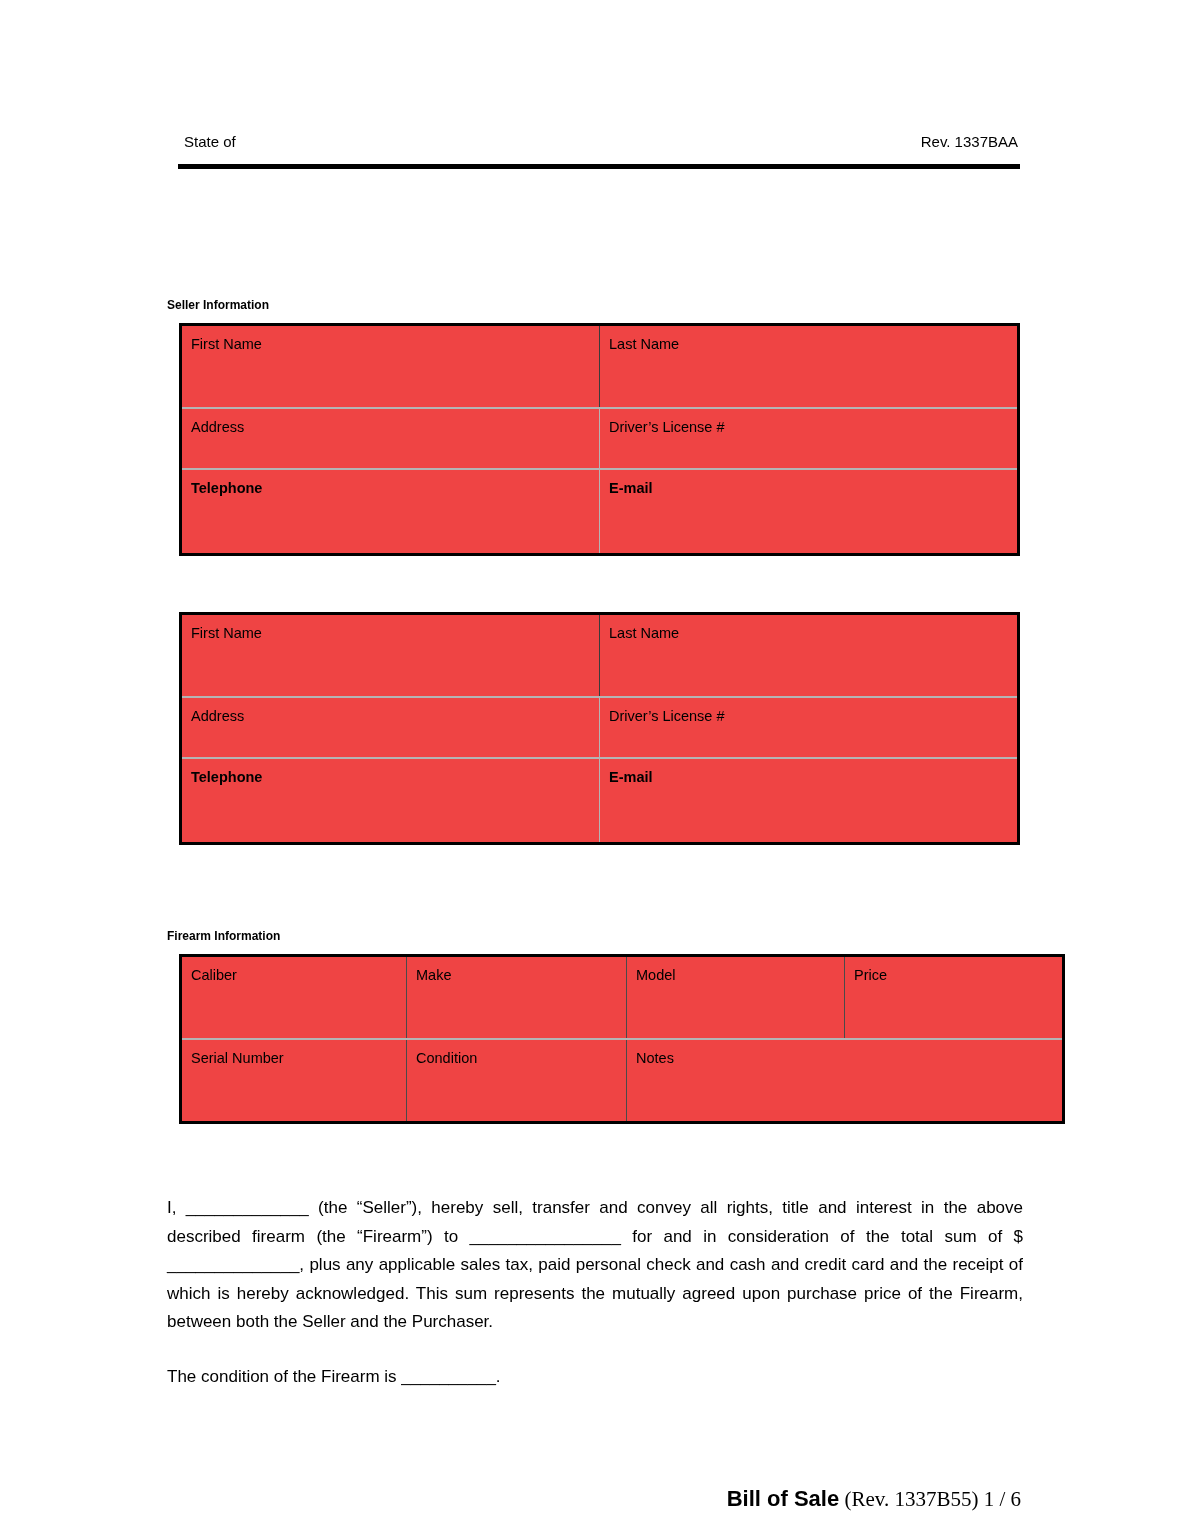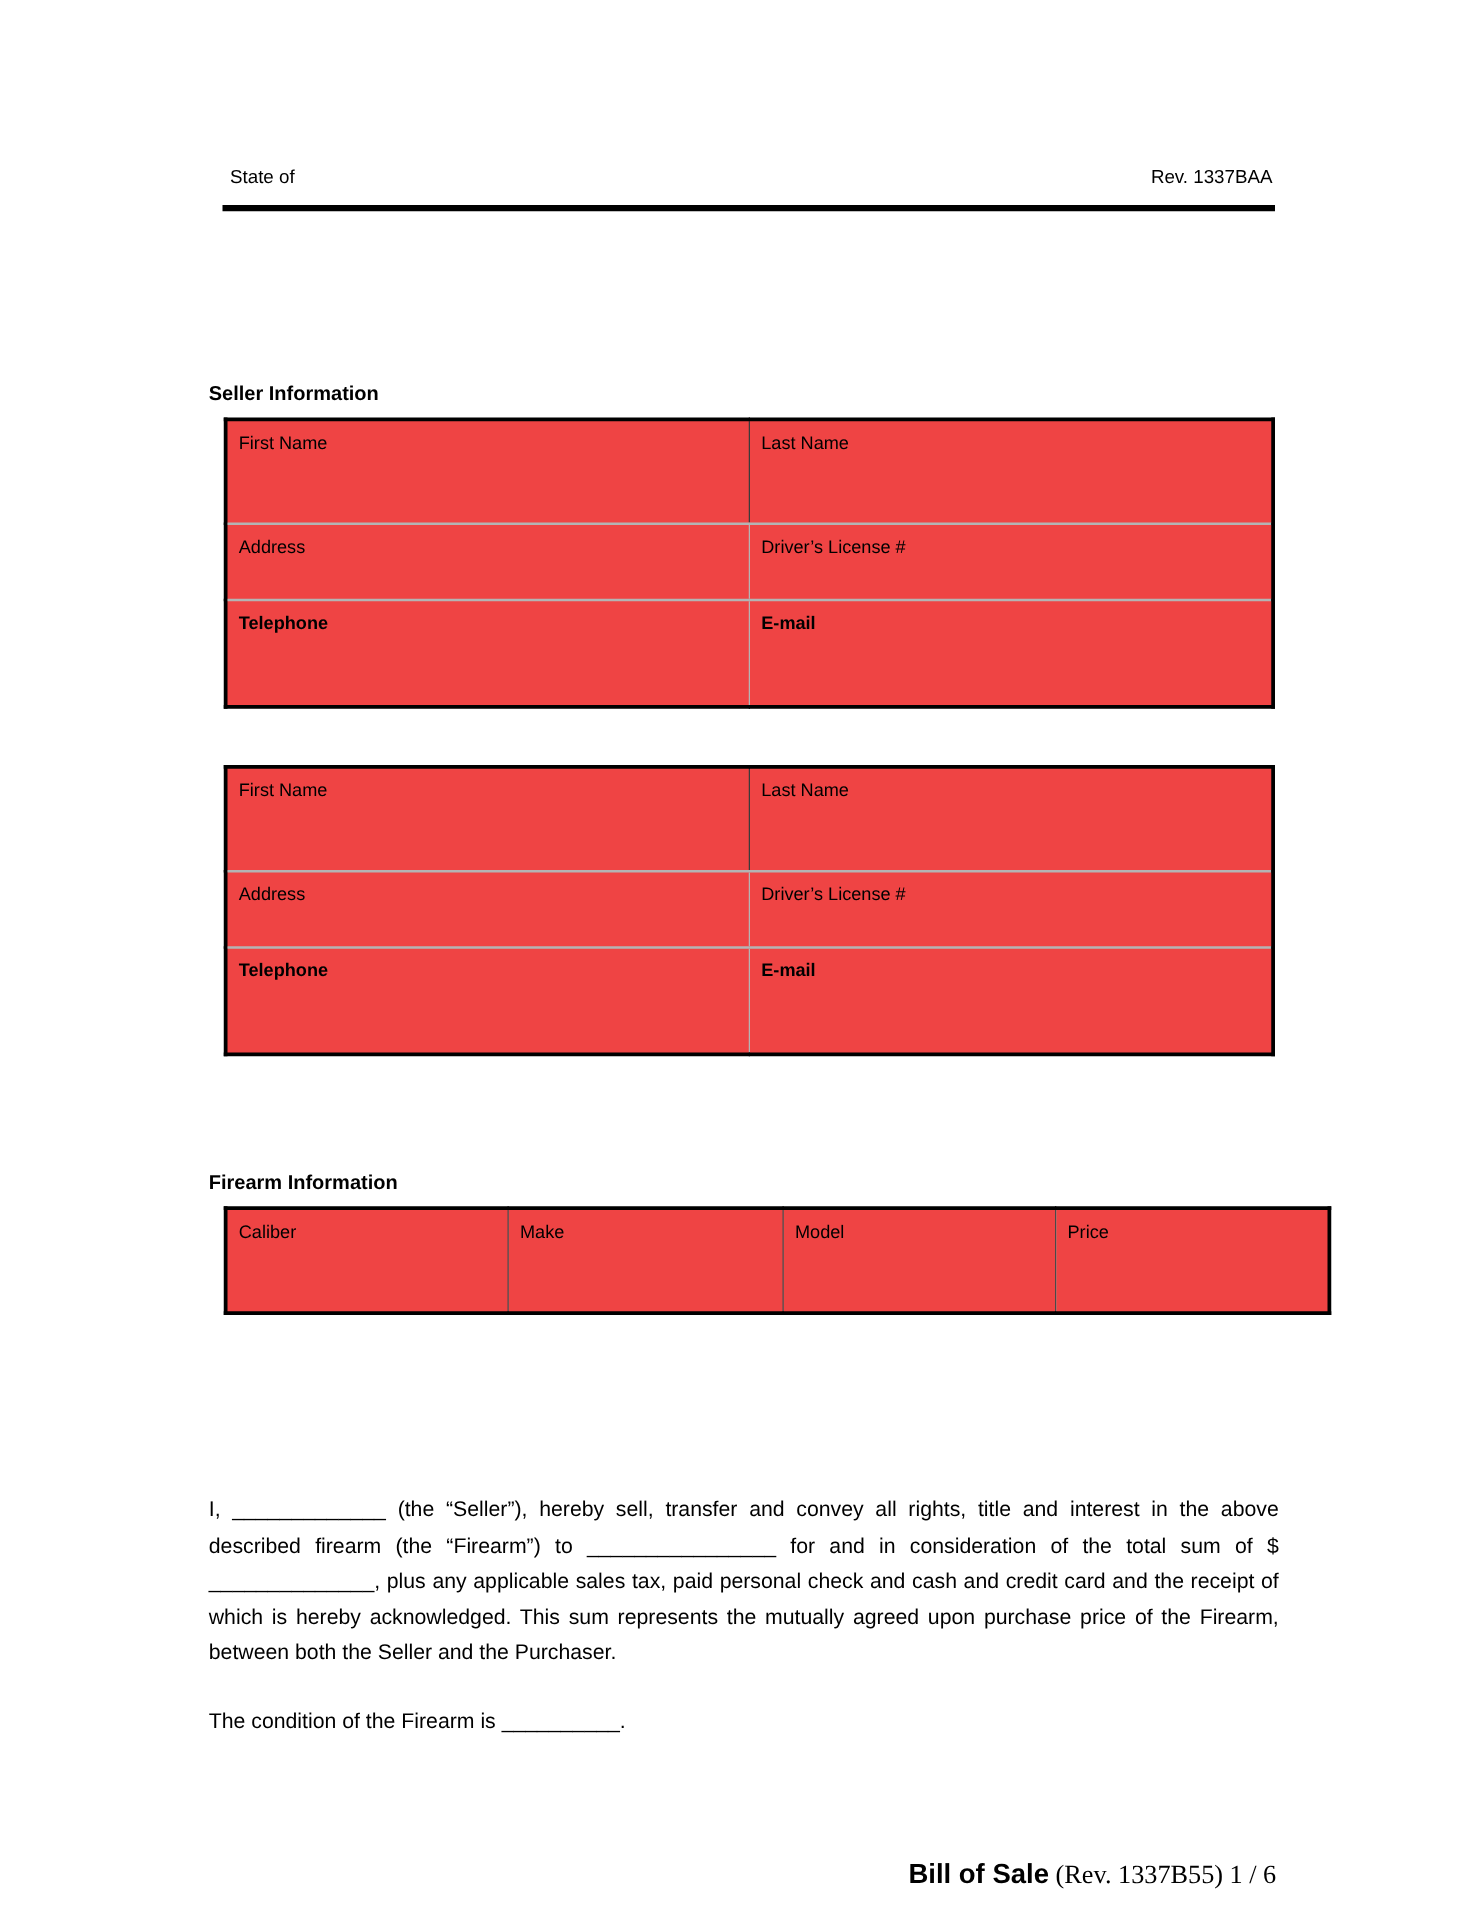--- a/index.html
+++ b/index.html
@@ -68,24 +68,24 @@
     width: 842px;
   }
 
   
   .section {
     position: absolute;
     left: 167px;
     width: 856px;
   }
   .section-heading {
-    font-size: 16px;
+    font-size: 12px;
     font-weight: bold;
     line-height: 20px;
-    margin: 12px 0 8px 0;
+    margin: 1px 0 8px 0;
   }
 
   
   .form-table {
     border-collapse: collapse;
     table-layout: fixed;
     width: 841px;
     margin-left: 12px;
     border: 3px solid #000000;
     background: #ffffff;
@@ -248,20 +248,31 @@
         <td class="fw-2 div-right">
           <span class="cell-label">Make</span>
         </td>
         <td class="fw-3 div-right">
           <span class="cell-label">Model</span>
         </td>
         <td class="fw-4">
           <span class="cell-label">Price</span>
         </td>
       </tr>
+      <tr class="row-last">
+        <td class="fw-1 div-right">
+          <span class="cell-label">Serial Number</span>
+        </td>
+        <td class="fw-2 div-right">
+          <span class="cell-label">Condition</span>
+        </td>
+        <td class="fw-notes" colspan="2">
+          <span class="cell-label">Notes</span>
+        </td>
+      </tr>
     </tbody>
       </table>
   </div>
 
   <div class="body-copy" style="top: 1194px;">
     <p>I, _____________ (the “Seller”), hereby sell, transfer and convey all rights, title and interest in the above described firearm (the “Firearm”) to ________________ for and in consideration of the total sum of $ ______________, plus any applicable sales tax, paid personal check and cash and credit card and the receipt of which is hereby acknowledged. This sum represents the mutually agreed upon purchase price of the Firearm, between both the Seller and the Purchaser.</p>
     <p>The condition of the Firearm is __________.</p>
   </div>
 
   <div class="doc-footer">

